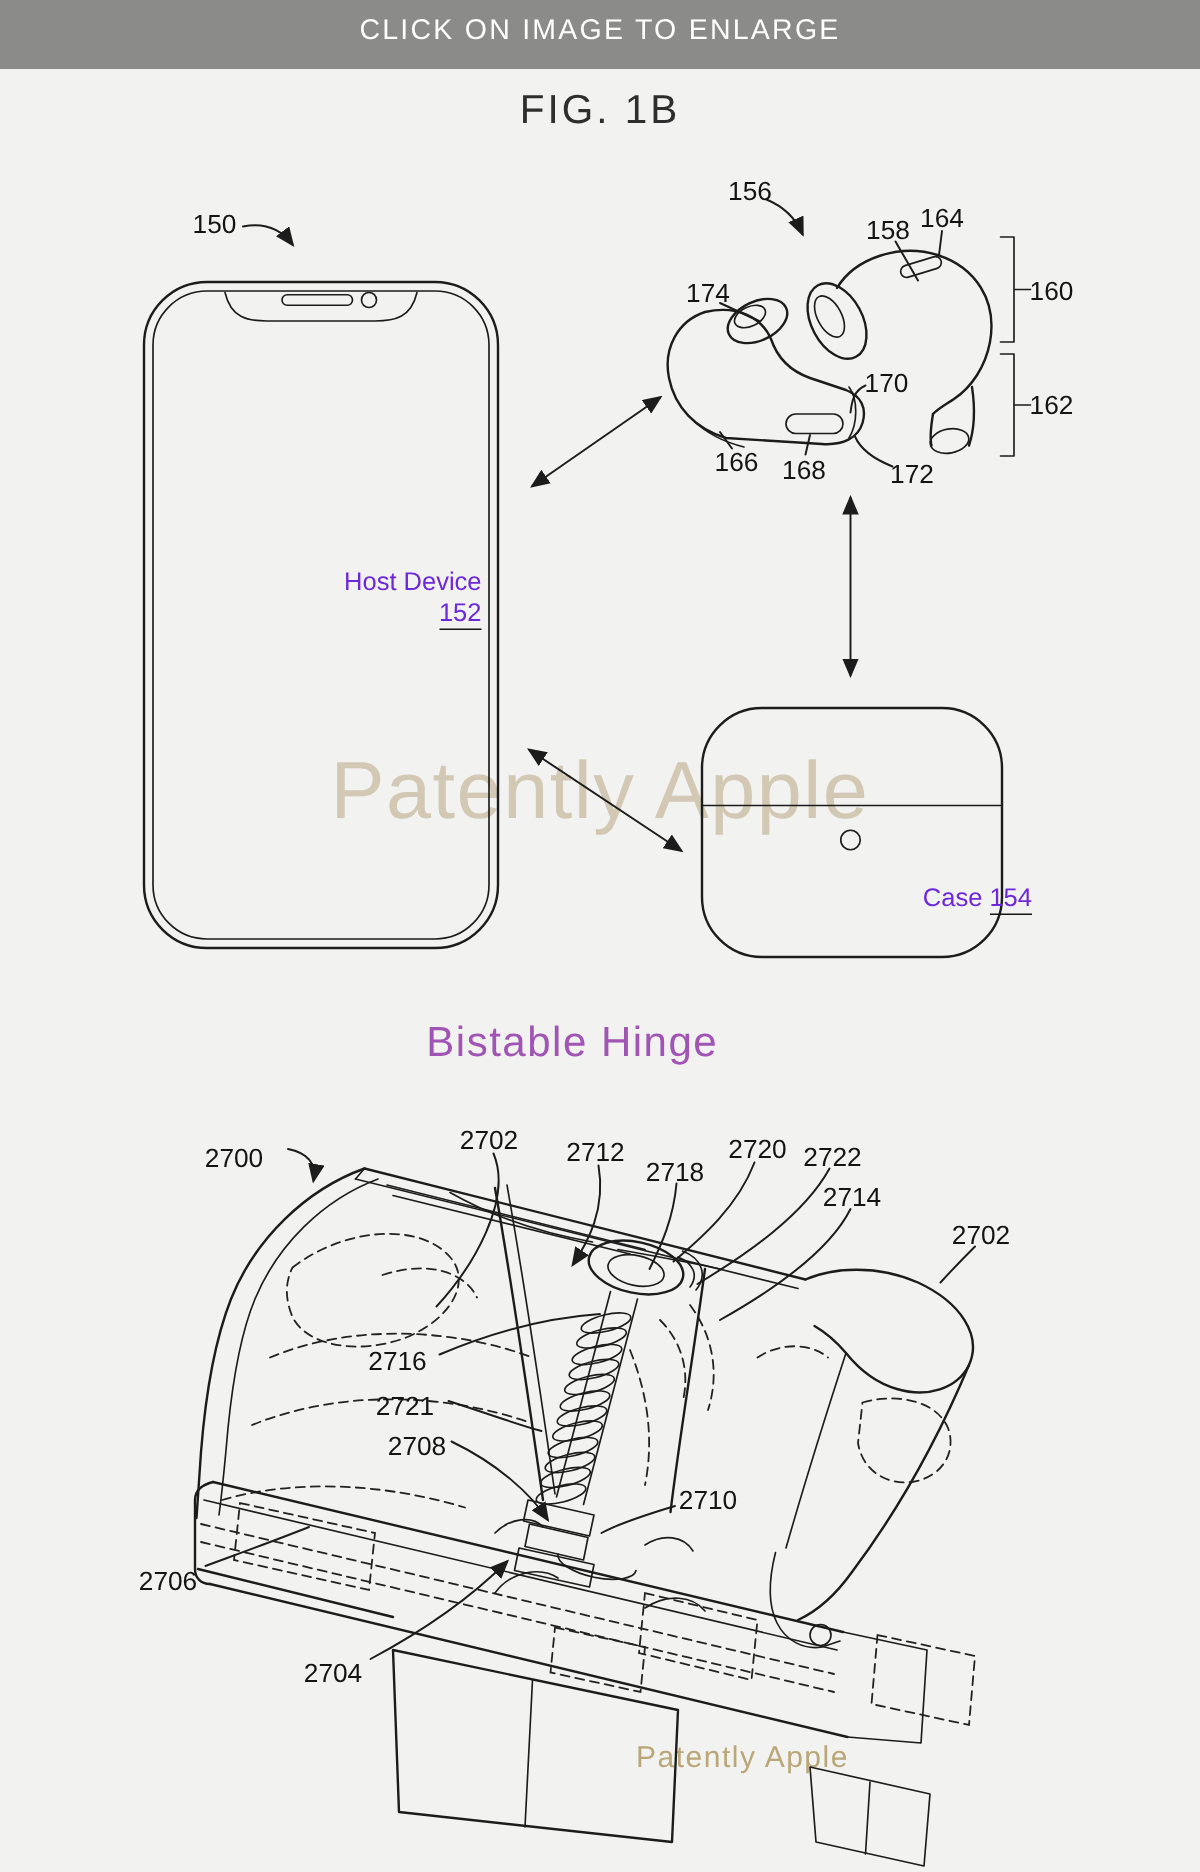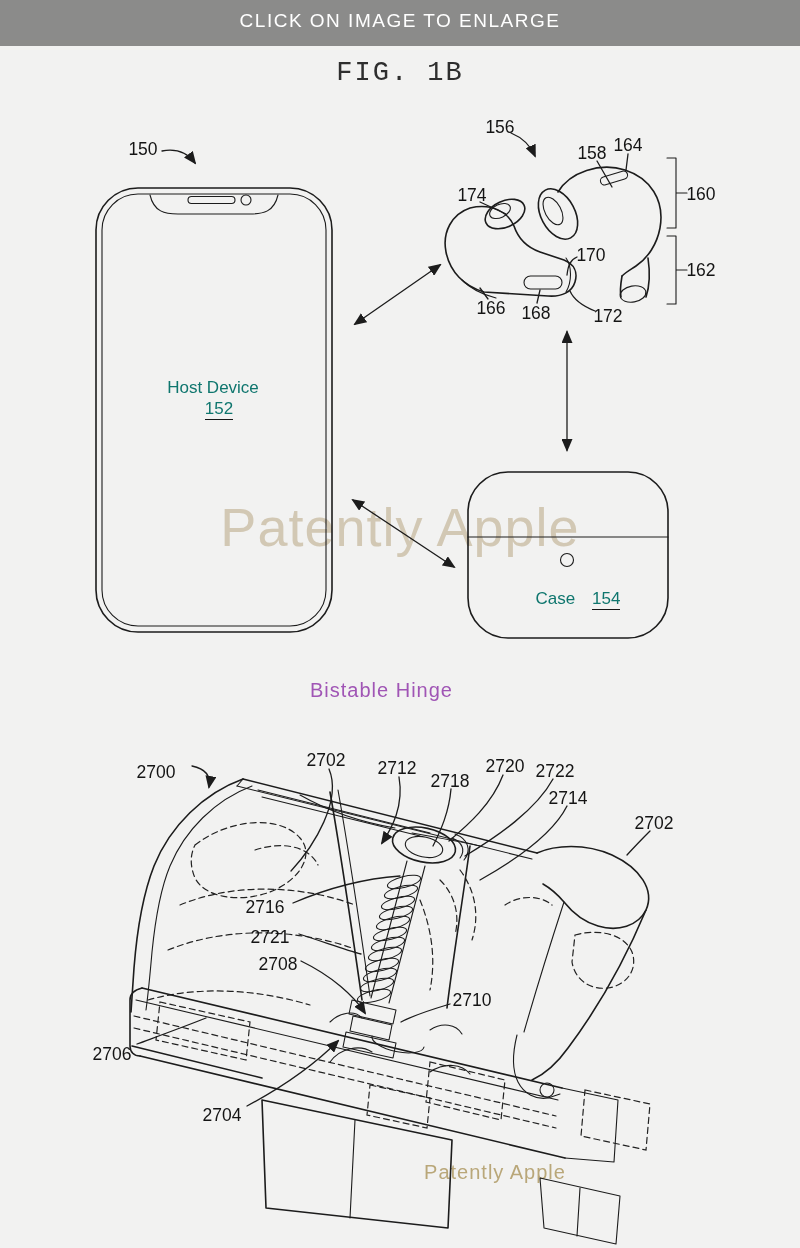--- a/index.html
+++ b/index.html
@@ -8,39 +8,39 @@
     background:#f2f2f1;overflow:hidden;
     font-family:"Liberation Sans",sans-serif;color:#1d1d1d;
   }
   .banner{
     position:absolute;top:0;left:0;width:800px;height:46px;
     background:#8b8b8a;color:#ffffff;text-align:center;line-height:42px;
     font-size:19px;letter-spacing:1.5px;
   }
   .fig-title{
     position:absolute;left:0;width:800px;text-align:center;
-    font-size:27px;letter-spacing:2px;color:#2e2e2e;font-family:Liberation Mono, monospace;
+    font-size:27px;letter-spacing:2px;color:#2e2e2e;
   }
   .fig-subtitle{
     position:absolute;left:0;width:763px;text-align:center;
-    font-size:20px;letter-spacing:1px;color:#a055b5;
+    font-size:28px;letter-spacing:1px;color:#a055b5;
   }
   .wm-large{
     position:absolute;top:496px;left:0;width:800px;text-align:center;
     font-size:54px;letter-spacing:1px;color:#d2c8b4;z-index:1;
   }
   .wm-small{
     position:absolute;top:1161px;left:95px;width:800px;text-align:center;
     font-size:20px;letter-spacing:1px;color:#b9a779;z-index:1;
   }
   .device-text{
-    position:absolute;text-align:center;font-size:17px;color:#0f766e;z-index:3;
+    position:absolute;text-align:right;font-size:17px;color:#6d28d9;z-index:3;
     line-height:21px;
   }
-  .u{border-bottom:1.5px solid #161616;padding-bottom:1px;margin-left:12px;}
+  .u{border-bottom:1.5px solid #161616;padding-bottom:1px;}
   svg.art{position:absolute;top:0;left:0;z-index:2;}
   svg.art text{font-family:"Liberation Sans",sans-serif;font-size:17.5px;fill:#141414;}
   .ln{fill:none;stroke:#1c1c1c;stroke-width:1.6;stroke-linecap:round;stroke-linejoin:round;}
   .ln2{fill:none;stroke:#1c1c1c;stroke-width:1.1;stroke-linecap:round;stroke-linejoin:round;}
   .dash{fill:none;stroke:#222;stroke-width:1.2;stroke-dasharray:6 4;stroke-linecap:round;}
   .lead{fill:none;stroke:#1c1c1c;stroke-width:1.3;stroke-linecap:round;}
 </style>
 </head>
 <body>
 

